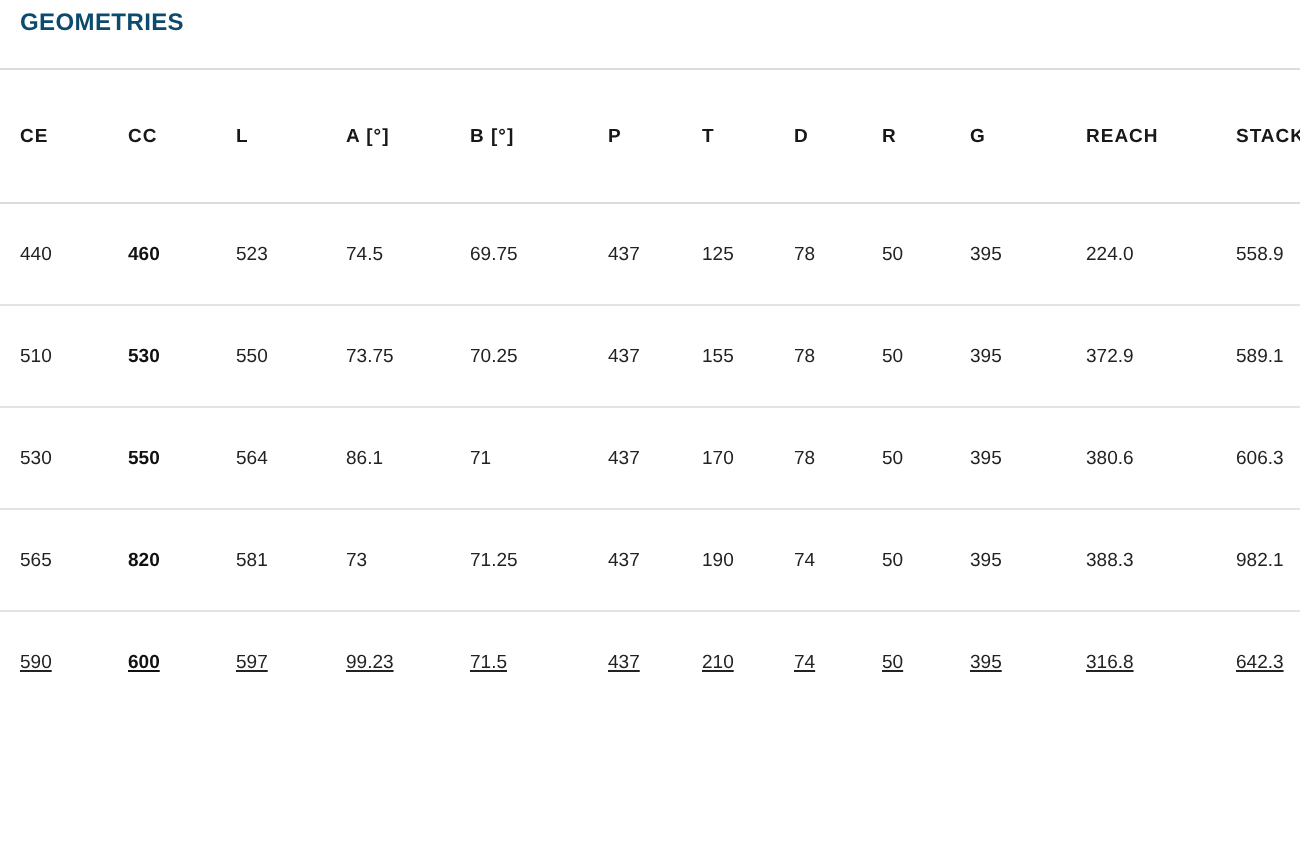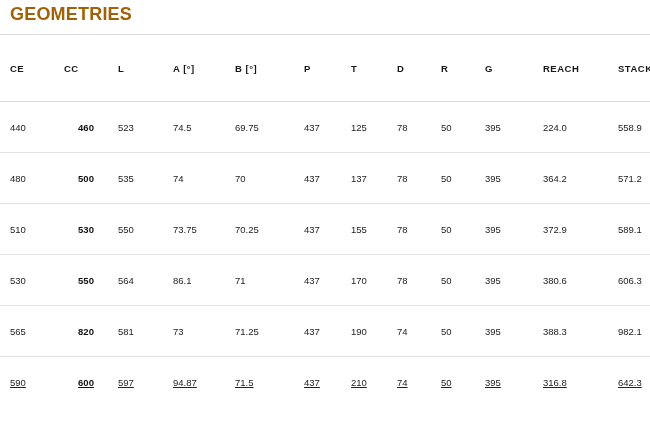--- a/index.html
+++ b/index.html
@@ -17,24 +17,24 @@
   .page {
     position: relative;
     width: 650px;
     height: 433px;
     box-sizing: border-box;
   }
   .title {
     position: absolute;
     top: 4px;
     left: 10px;
-    font-size: 18px;
+    font-size: 12px;
     font-weight: bold;
     letter-spacing: 0.2px;
-    color: #a16207;
+    color: #0c4a6e;
   }
   .title-rule {
     position: absolute;
     top: 34px;
     left: 0;
     width: 650px;
     height: 1px;
     background: #dcdcdc;
   }
   table.geo {
@@ -63,21 +63,20 @@
   }
   table.geo tbody td {
     height: 50px;
     vertical-align: middle;
     font-weight: normal;
     color: #222222;
   }
   table.geo tbody td.bold {
     font-weight: bold;
     color: #111111;
-    text-align: center;
   }
   table.geo tbody tr:last-child td {
     border-bottom: none;
     text-decoration: underline;
   }
   
   col.c0 { width: 54px; }
   col.c1 { width: 54px; }
   col.c2 { width: 55px; }
   col.c3 { width: 62px; }
@@ -137,34 +136,20 @@
         <td>69.75</td>
         <td>437</td>
         <td>125</td>
         <td>78</td>
         <td>50</td>
         <td>395</td>
         <td>224.0</td>
         <td>558.9</td>
       </tr>
       <tr>
-        <td>480</td>
-        <td class="bold">500</td>
-        <td>535</td>
-        <td>74</td>
-        <td>70</td>
-        <td>437</td>
-        <td>137</td>
-        <td>78</td>
-        <td>50</td>
-        <td>395</td>
-        <td>364.2</td>
-        <td>571.2</td>
-      </tr>
-      <tr>
         <td>510</td>
         <td class="bold">530</td>
         <td>550</td>
         <td>73.75</td>
         <td>70.25</td>
         <td>437</td>
         <td>155</td>
         <td>78</td>
         <td>50</td>
         <td>395</td>
@@ -196,21 +181,21 @@
         <td>74</td>
         <td>50</td>
         <td>395</td>
         <td>388.3</td>
         <td>982.1</td>
       </tr>
       <tr>
         <td>590</td>
         <td class="bold">600</td>
         <td>597</td>
-        <td>94.87</td>
+        <td>99.23</td>
         <td>71.5</td>
         <td>437</td>
         <td>210</td>
         <td>74</td>
         <td>50</td>
         <td>395</td>
         <td>316.8</td>
         <td>642.3</td>
       </tr>
     </tbody>

